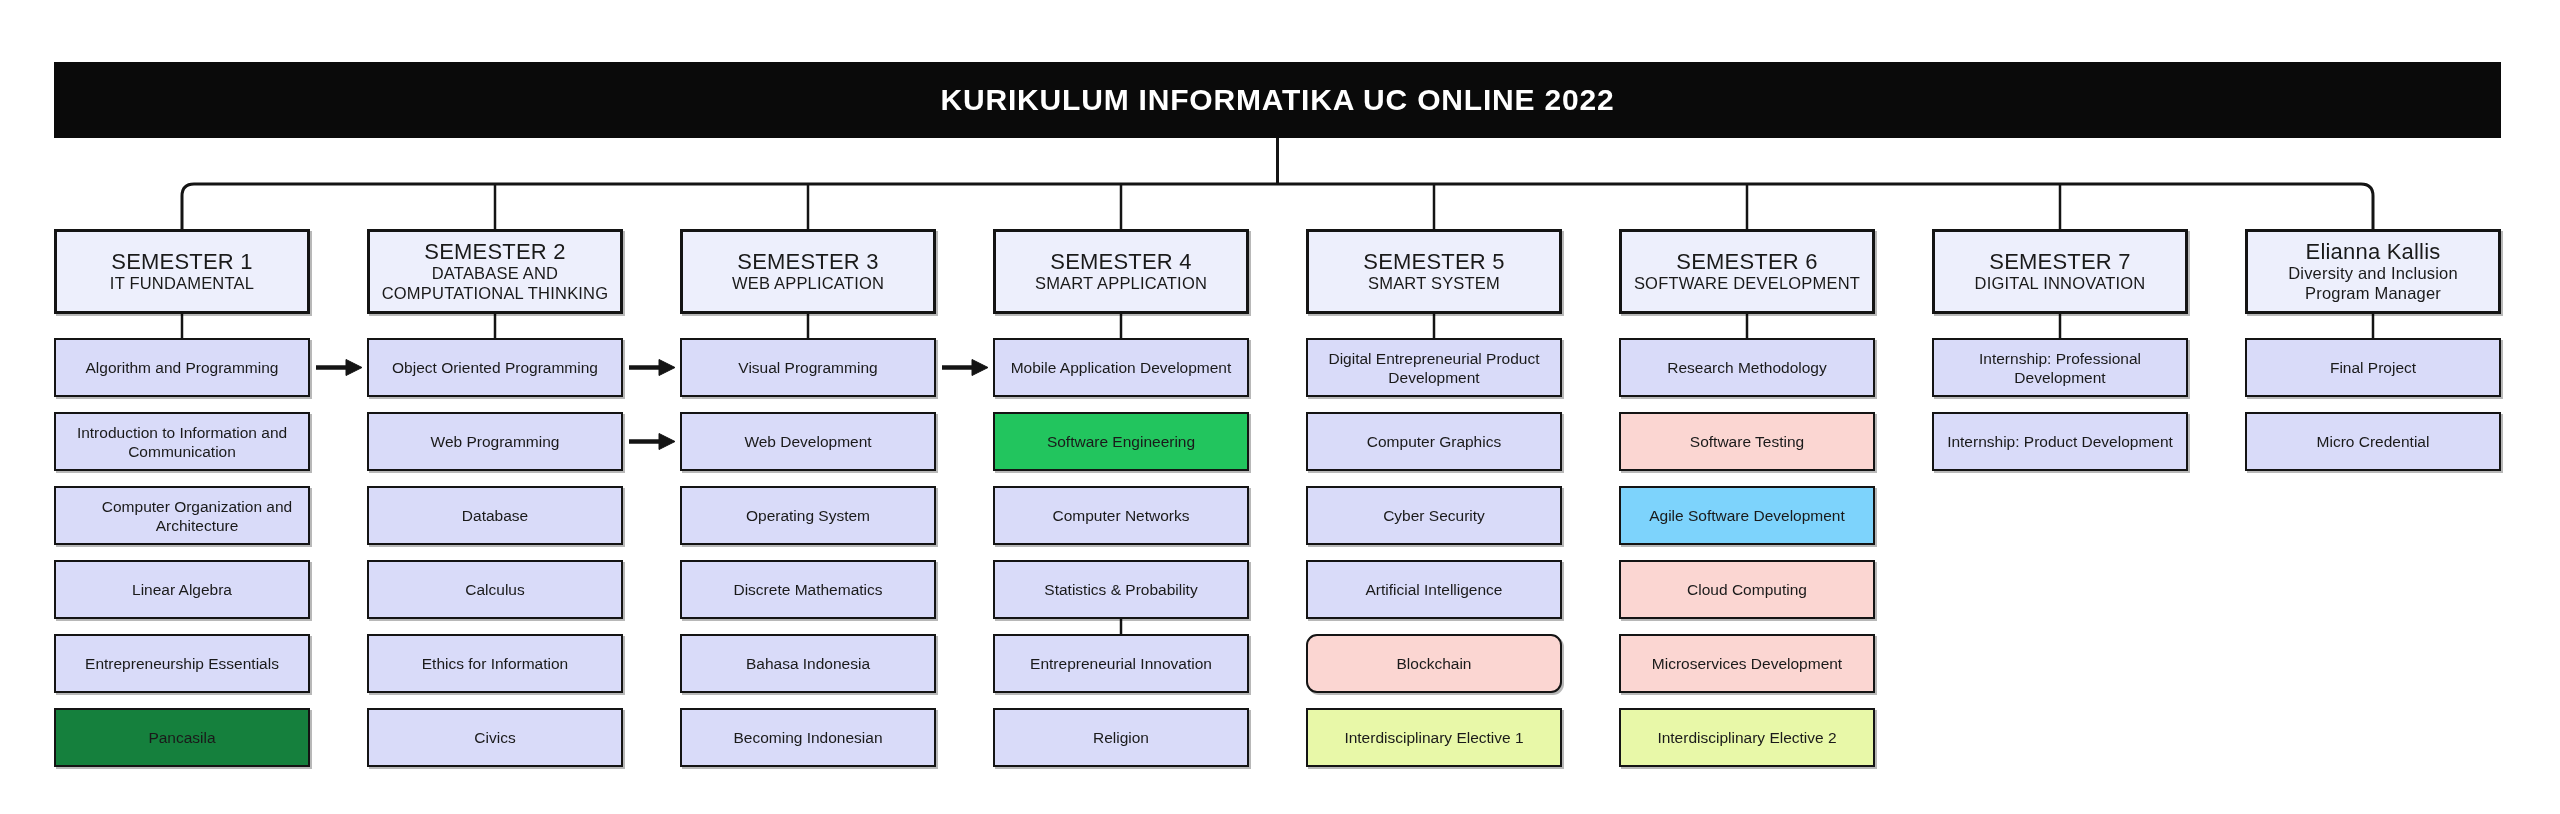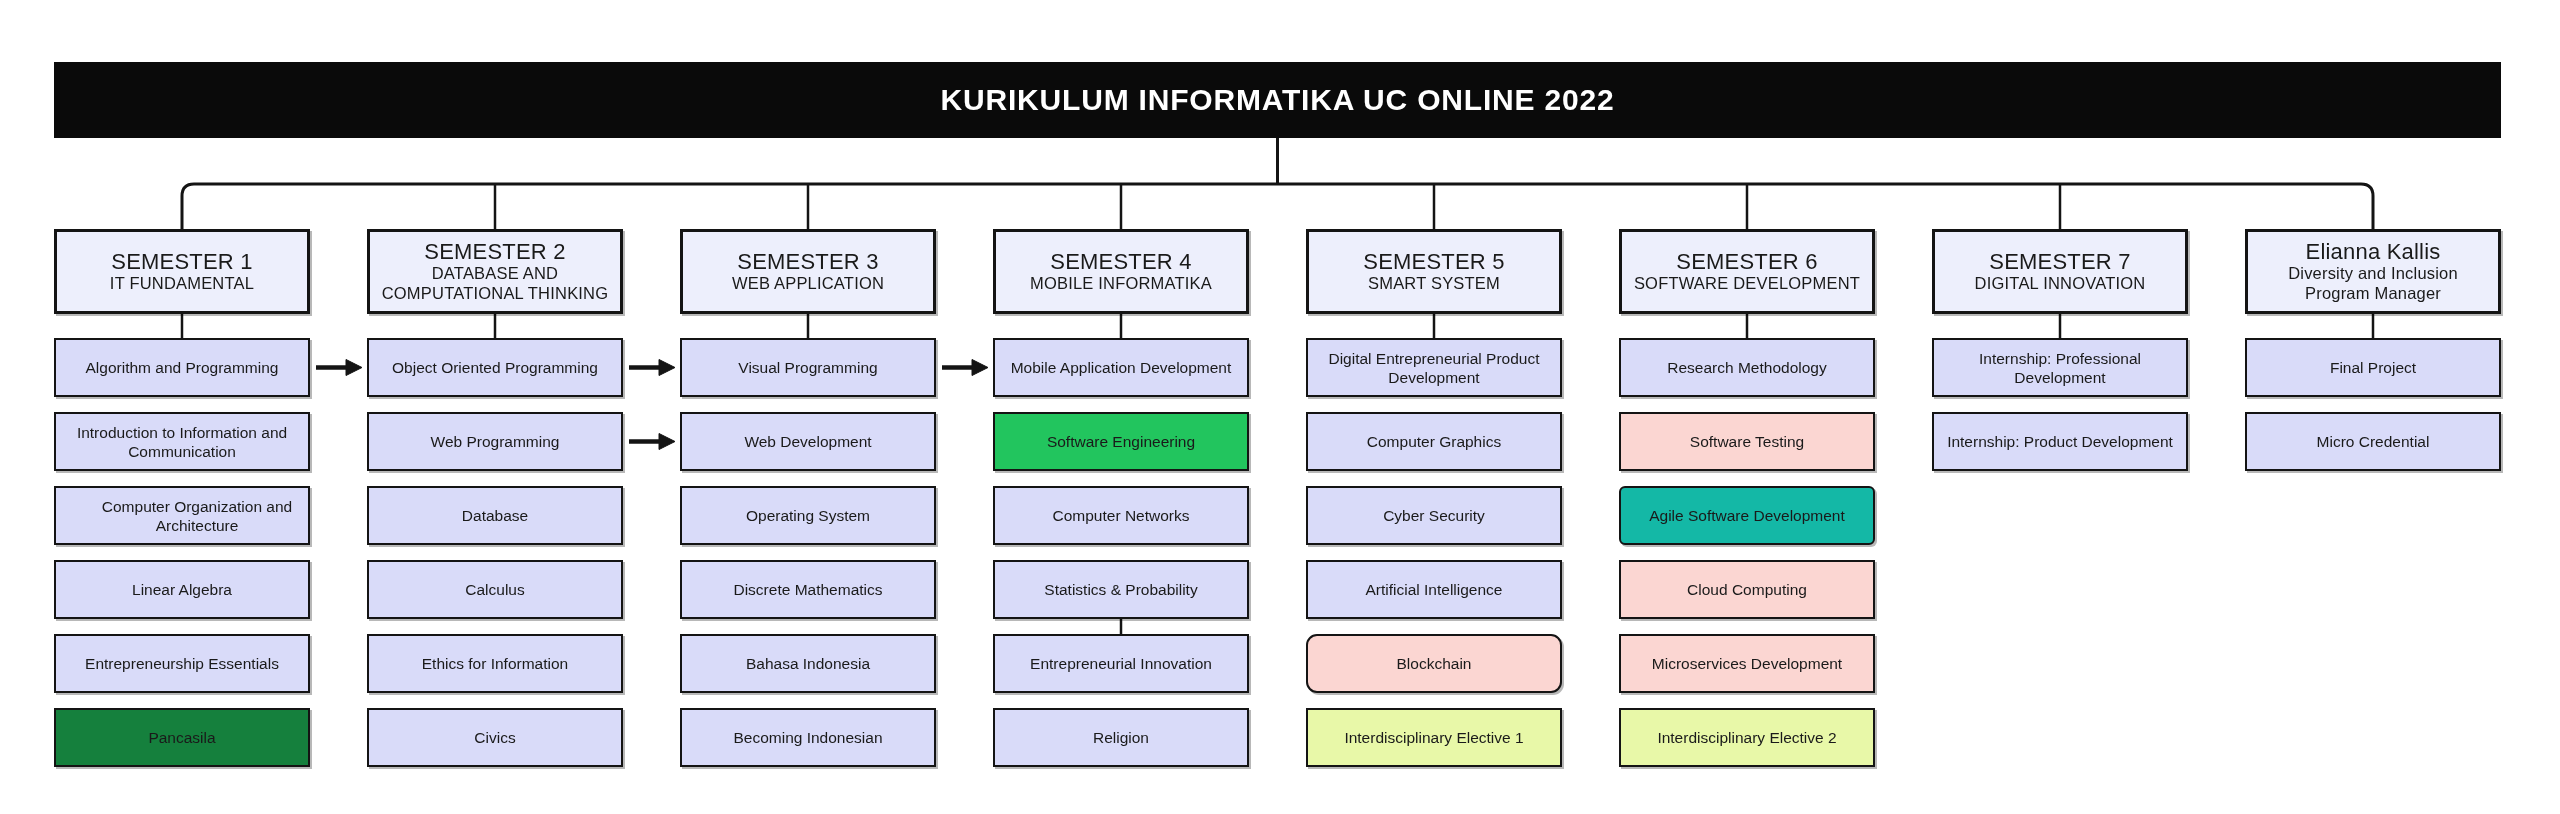--- a/index.html
+++ b/index.html
@@ -114,21 +114,21 @@
       <div class="course" style="background-color: rgb(217, 219, 249);">Operating System</div>
       <div class="course" style="background-color: rgb(217, 219, 249);">Discrete Mathematics</div>
       <div class="course" style="background-color: rgb(217, 219, 249);">Bahasa Indonesia</div>
       <div class="course" style="background-color: rgb(217, 219, 249);">Becoming Indonesian</div>
     </div>
   </div>
 
   <div class="column">
     <div class="header" style="background-color: rgb(237, 239, 252);">
       <div class="h-title">SEMESTER 4</div>
-      <div class="h-sub">MOBILE INFORMATIKA</div>
+      <div class="h-sub">SMART APPLICATION</div>
     </div>
     <div class="courses">
       <div class="course" style="background-color: rgb(217, 219, 249);">Mobile Application Development</div>
       <div class="course" style="background-color: #22c55e;">Software Engineering</div>
       <div class="course" style="background-color: rgb(217, 219, 249);">Computer Networks</div>
       <div class="course" style="background-color: rgb(217, 219, 249);">Statistics &amp; Probability</div>
       <div class="course" style="background-color: rgb(217, 219, 249);">Entrepreneurial Innovation</div>
       <div class="course" style="background-color: rgb(217, 219, 249);">Religion</div>
     </div>
   </div>
@@ -149,21 +149,21 @@
   </div>
 
   <div class="column">
     <div class="header" style="background-color: rgb(237, 239, 252);">
       <div class="h-title">SEMESTER 6</div>
       <div class="h-sub">SOFTWARE DEVELOPMENT</div>
     </div>
     <div class="courses">
       <div class="course" style="background-color: rgb(217, 219, 249);">Research Methodology</div>
       <div class="course" style="background-color: rgb(251, 214, 210);">Software Testing</div>
-      <div class="course" style="background-color: #14b8a6; border-radius: 6px;">Agile Software Development</div>
+      <div class="course" style="background-color: #7dd3fc;">Agile Software Development</div>
       <div class="course" style="background-color: rgb(251, 214, 210);">Cloud Computing</div>
       <div class="course" style="background-color: rgb(251, 214, 210);">Microservices Development</div>
       <div class="course" style="background-color: rgb(232, 248, 168);">Interdisciplinary Elective 2</div>
     </div>
   </div>
 
   <div class="column">
     <div class="header" style="background-color: rgb(237, 239, 252);">
       <div class="h-title">SEMESTER 7</div>
       <div class="h-sub">DIGITAL INNOVATION</div>

